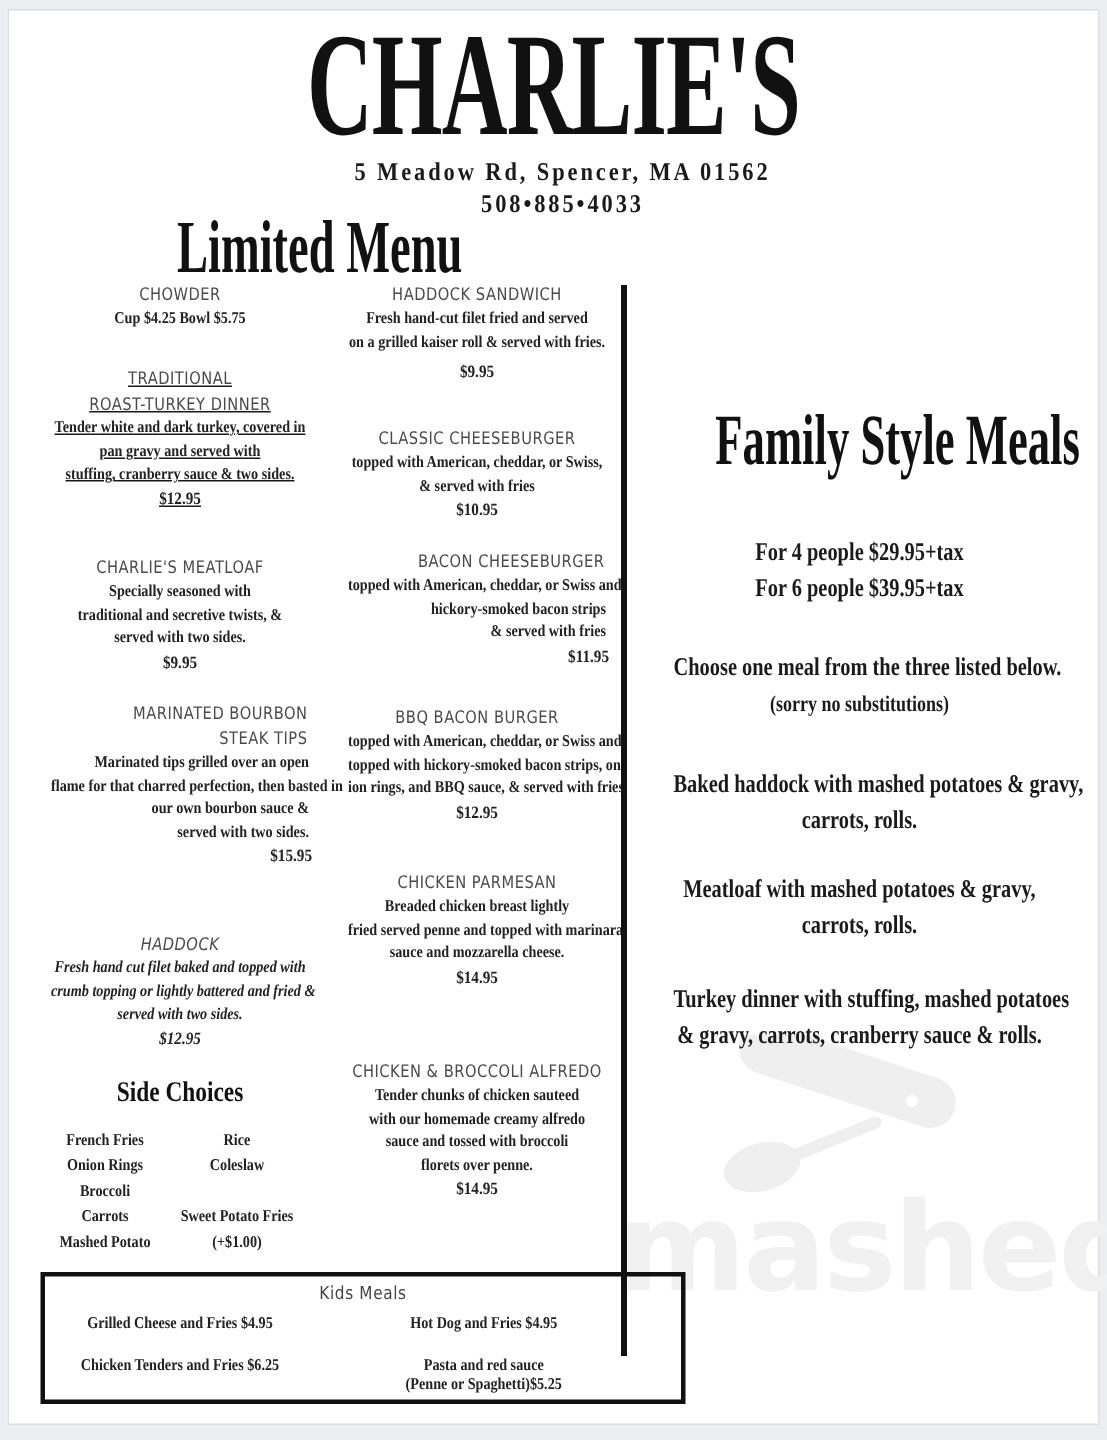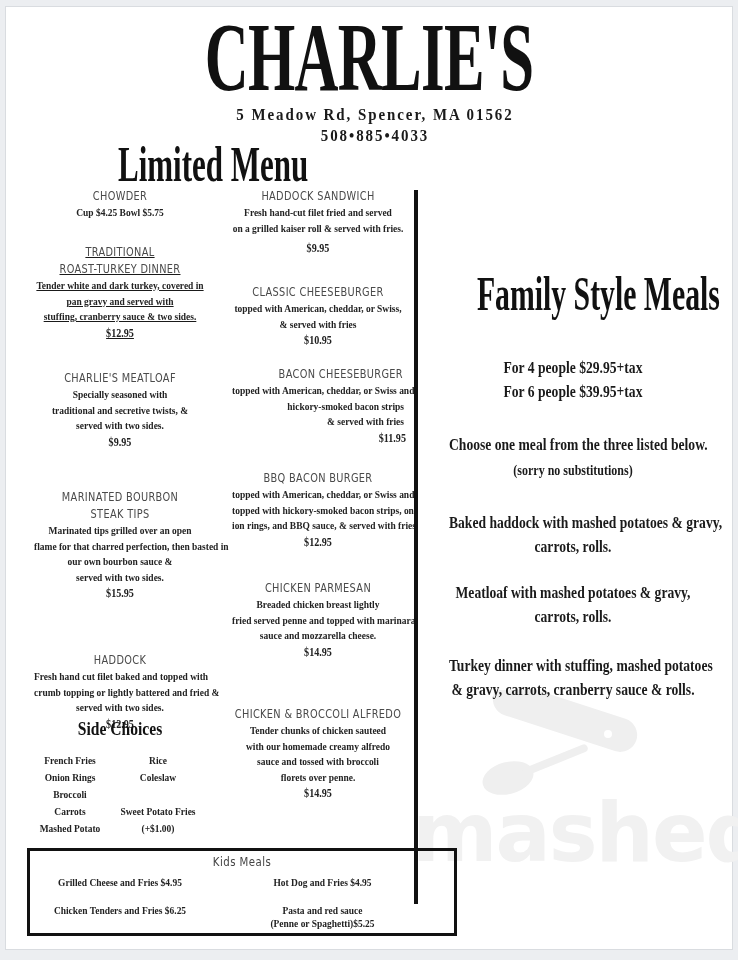--- a/index.html
+++ b/index.html
@@ -217,31 +217,31 @@
 </div>
 
 <div class="abs item col1" style="top:370px;">
   <div class="item-title">Charlie's Meatloaf</div>
   <div class="item-desc">Specially seasoned with</div>
   <div class="item-desc">traditional and secretive twists, &amp;</div>
   <div class="item-desc">served with two sides.</div>
   <div class="item-price">$9.95</div>
 </div>
 
-<div class="abs item col1" style="top:489px;">
+<div class="abs item col1" style="top:467px;text-align:right;">
   <div class="item-title">Marinated Bourbon</div>
   <div class="item-title">Steak Tips</div>
   <div class="item-desc">Marinated tips grilled over an open</div>
   <div class="item-desc">flame for that charred perfection, then basted in</div>
   <div class="item-desc">our own bourbon sauce &amp;</div>
   <div class="item-desc">served with two sides.</div>
   <div class="item-price">$15.95</div>
 </div>
 
-<div class="abs item col1" style="top:652px;">
+<div class="abs item col1" style="top:621px;font-style:italic;">
   <div class="item-title">Haddock</div>
   <div class="item-desc">Fresh hand cut filet baked and topped with</div>
   <div class="item-desc">crumb topping or lightly battered and fried &amp;</div>
   <div class="item-desc">served with two sides.</div>
   <div class="item-price">$12.95</div>
 </div>
 
 <div class="abs sides-title">Side Choices</div>
 <div class="abs" style="left:30px; width:80px; top:752px;">
   <div class="side-item">French Fries</div>

